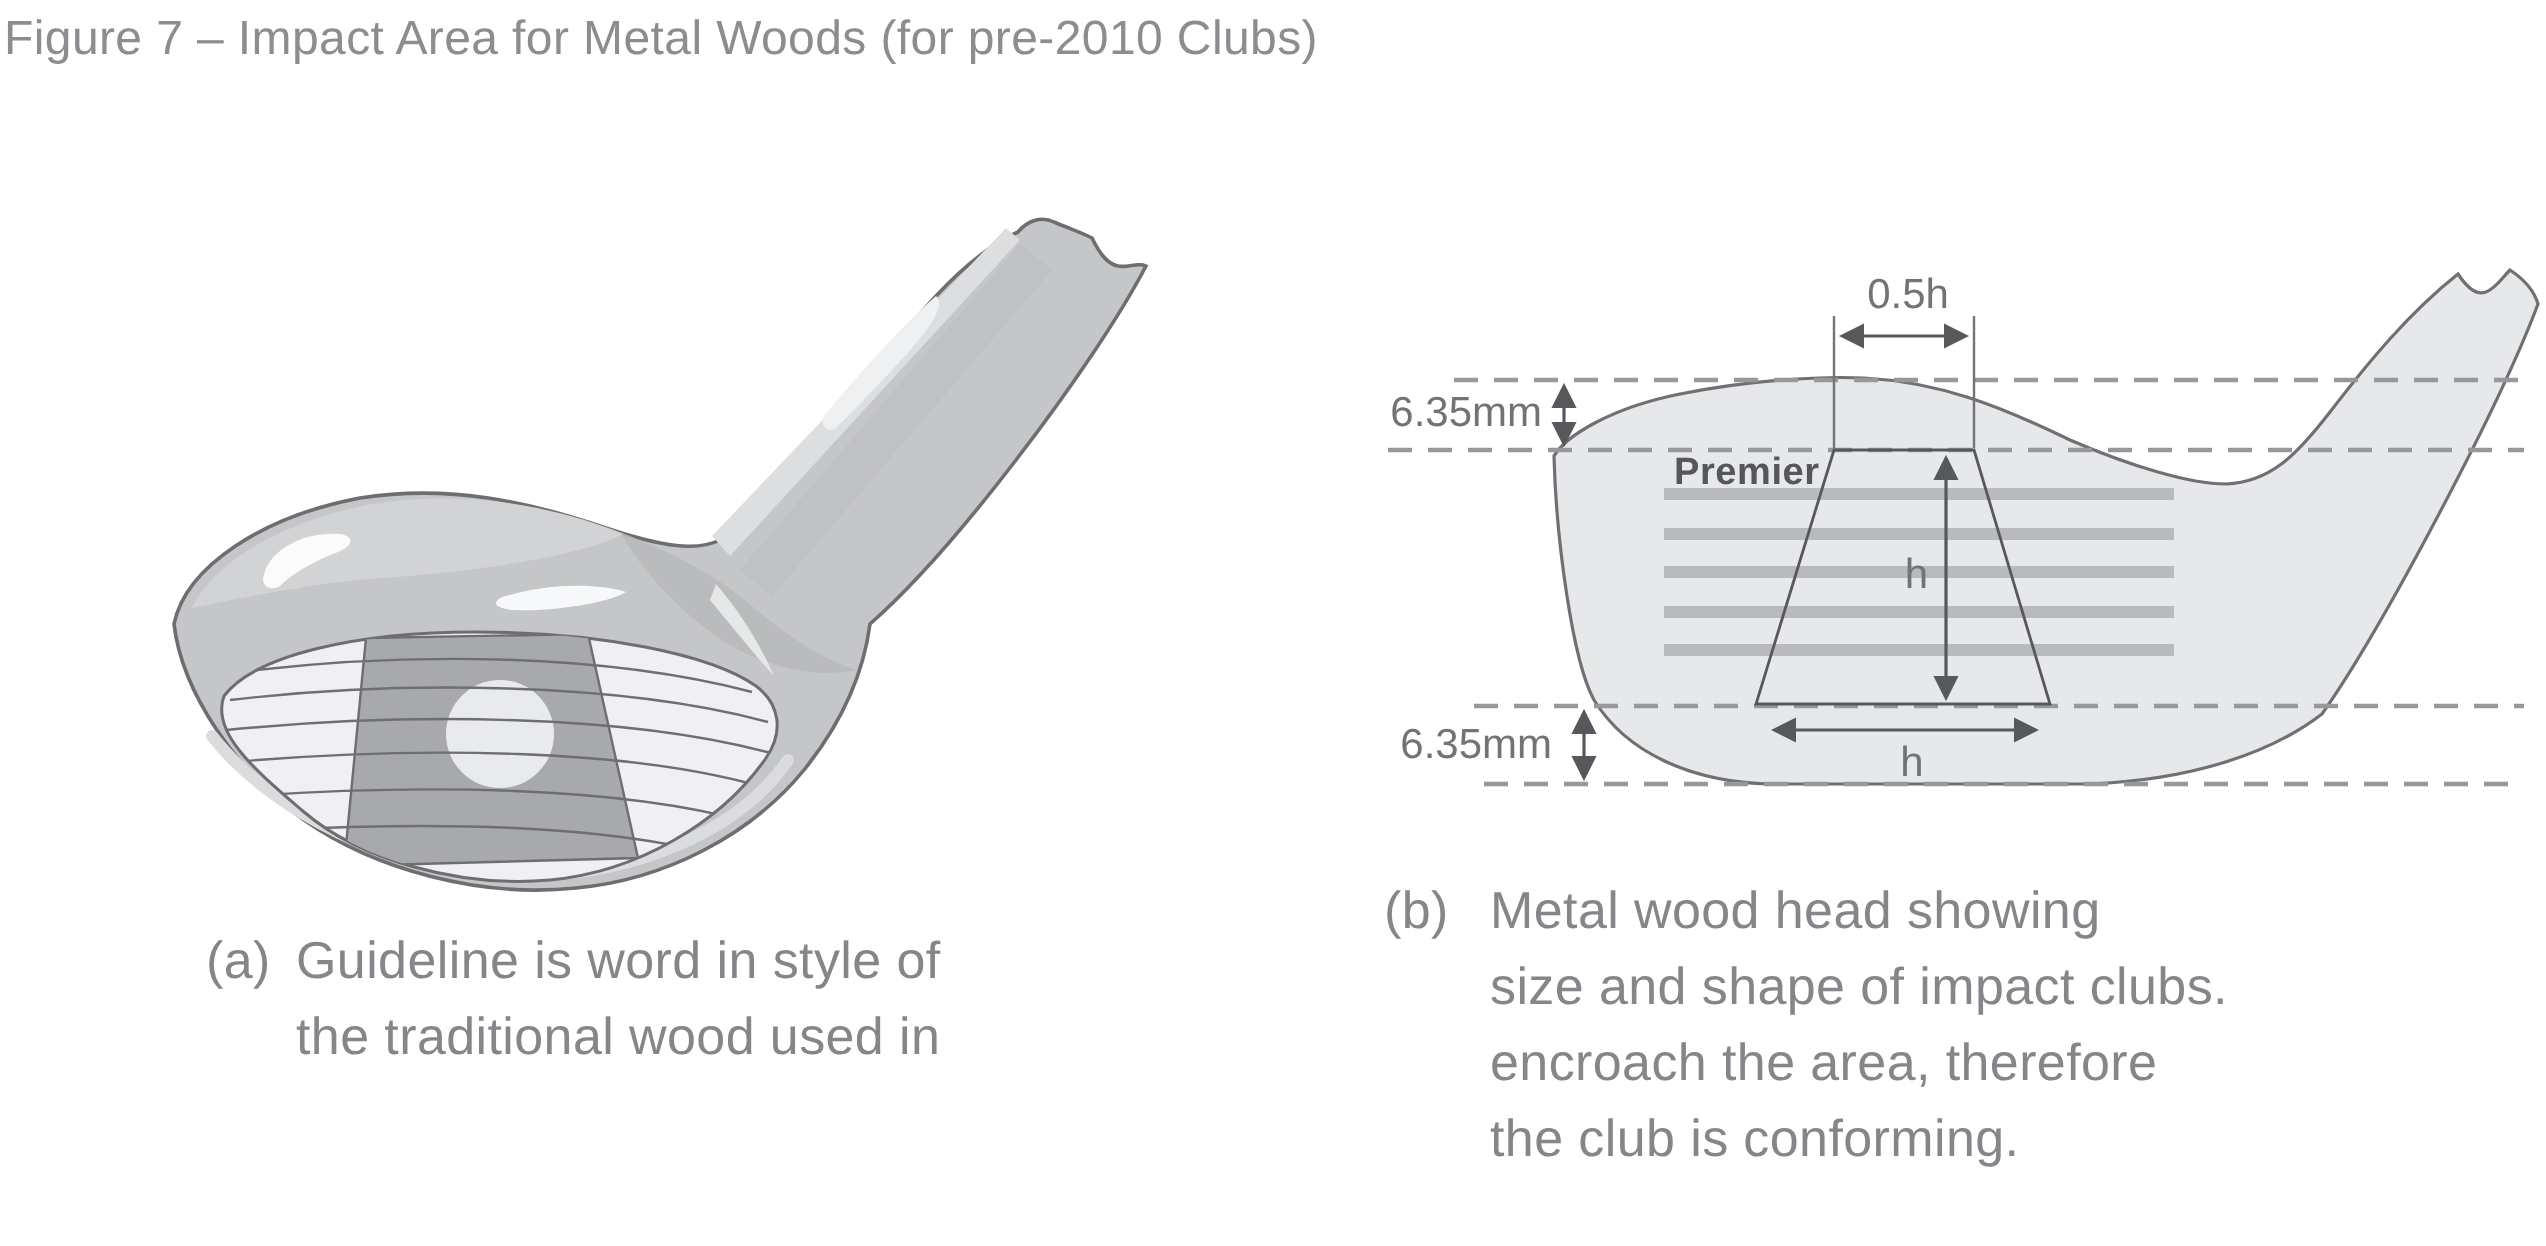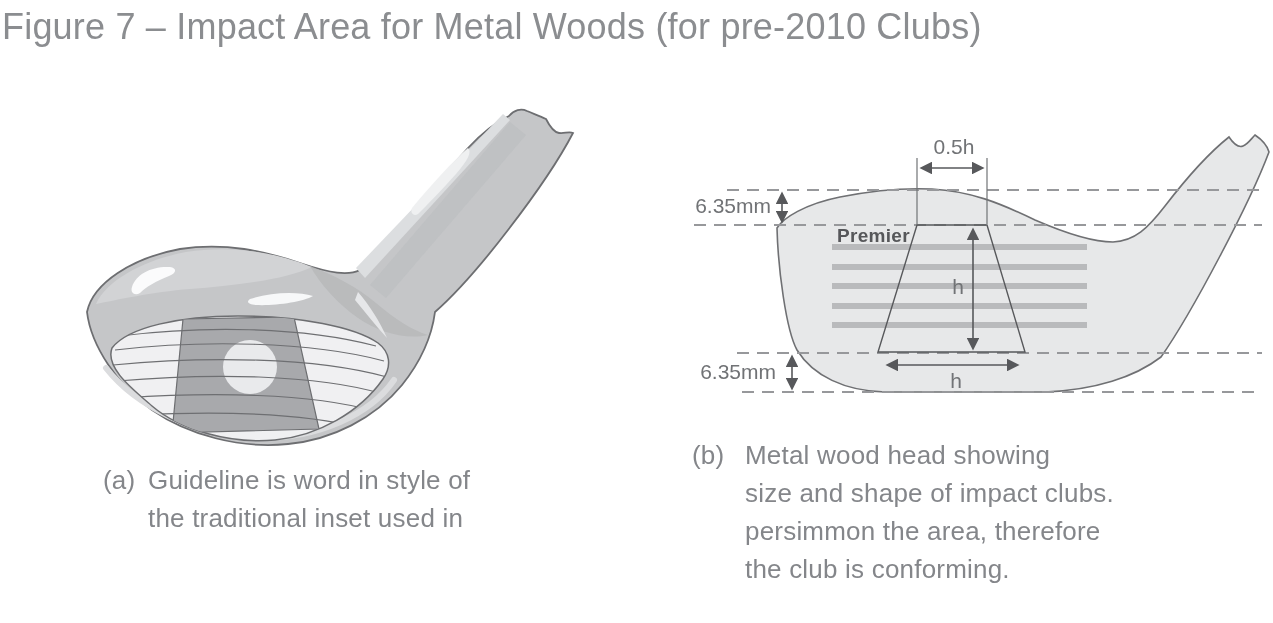--- a/index.html
+++ b/index.html
@@ -2,21 +2,21 @@
 <html><head>
 <meta charset="utf-8">
 <style>
   html,body{margin:0;padding:0;}
   body{
     width:1273px;height:623px;position:relative;overflow:hidden;
     background:#ffffff;font-family:"Liberation Sans",sans-serif;
   }
   .fig-title{
     position:absolute;left:2px;top:6px;
-    font-size:36px;color:#8b8d90;letter-spacing:.2px;white-space:nowrap;
+    font-size:24px;color:#8b8d90;letter-spacing:.2px;white-space:nowrap;
   }
   .panel-svg{position:absolute;}
   .svg-a{left:60px;top:80px;}
   .svg-b{left:680px;top:100px;}
   .caption{
     position:absolute;display:flex;align-items:flex-start;
     color:#84868a;font-size:26px;line-height:38px;letter-spacing:.2px;
   }
   .caption .marker{flex:none;}
   .caption-a{left:103px;top:461px;}
@@ -123,25 +123,25 @@
   <text class="dim-label" x="91" y="113" text-anchor="end">6.35mm</text>
   <text class="dim-label" x="96" y="279" text-anchor="end">6.35mm</text>
   <text class="dim-label" x="284" y="194" text-anchor="end">h</text>
   <text class="dim-label" x="276" y="288" text-anchor="middle">h</text>
 </svg>
 
 <div class="caption caption-a">
   <span class="marker">(a)</span>
   <div>
     <div class="cap-line">Guideline is word in style of</div>
-    <div class="cap-line">the traditional inset used in</div>
+    <div class="cap-line">the traditional wood used in</div>
   </div>
 </div>
 
 <div class="caption caption-b">
   <span class="marker">(b)</span>
   <div>
     <div class="cap-line">Metal wood head showing</div>
     <div class="cap-line">size and shape of impact clubs.</div>
-    <div class="cap-line">persimmon the area, therefore</div>
+    <div class="cap-line">encroach the area, therefore</div>
     <div class="cap-line">the club is conforming.</div>
   </div>
 </div>
 
 </body></html>

